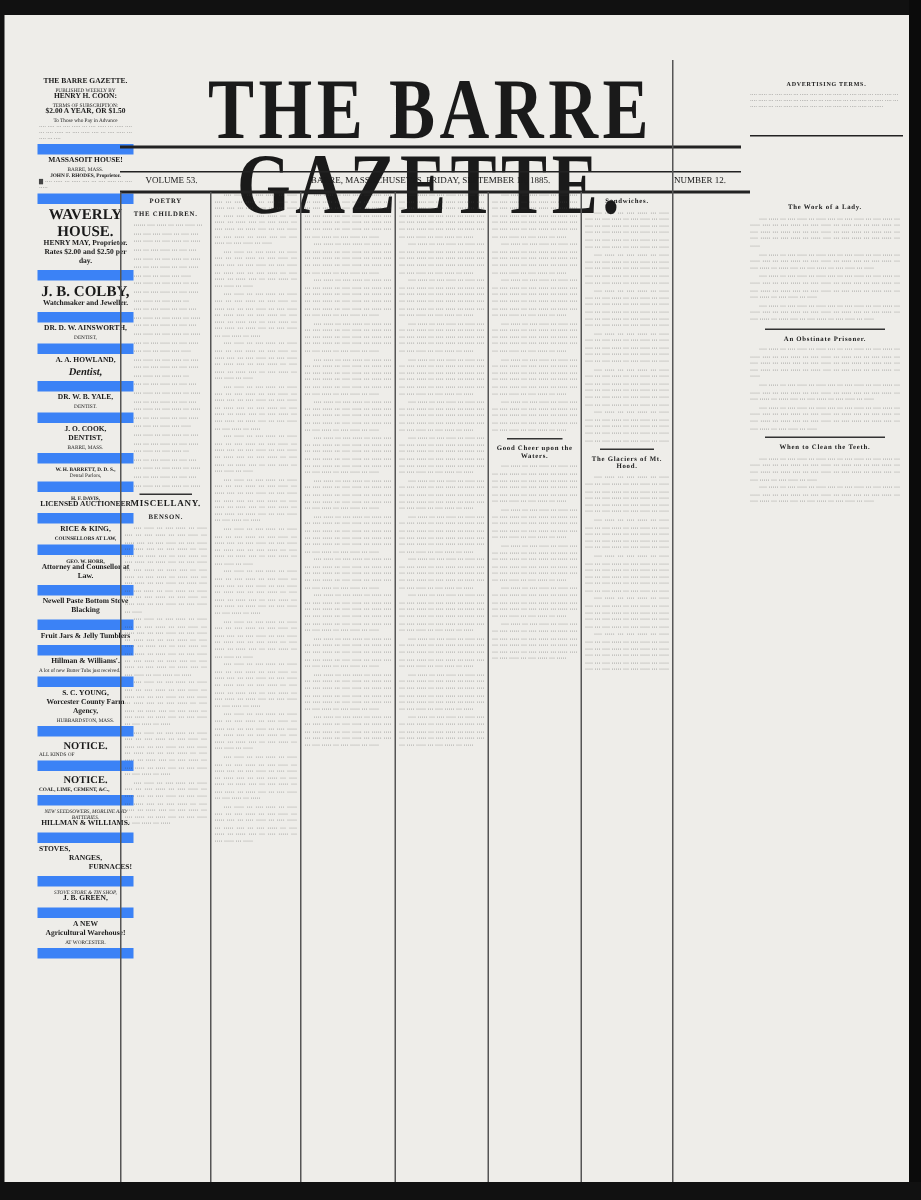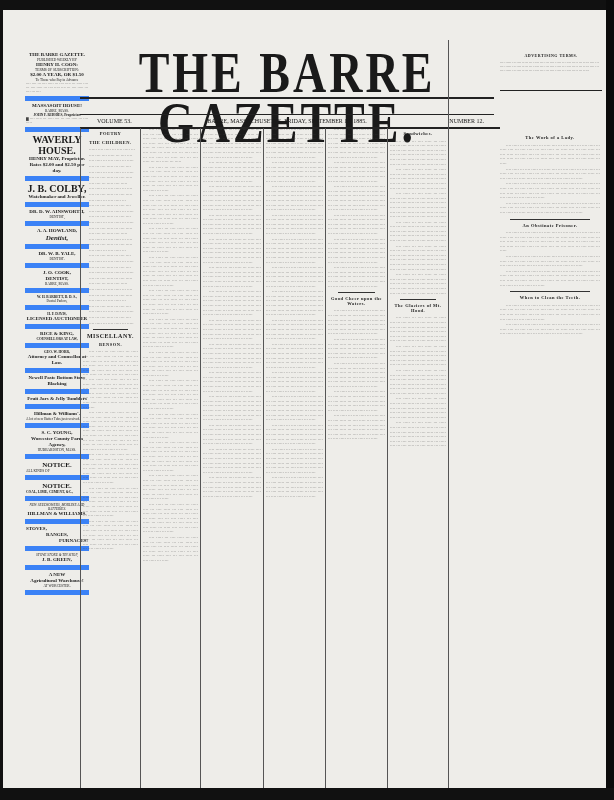--- a/index.html
+++ b/index.html
@@ -17,21 +17,21 @@
   .dateline{position:absolute;left:77px;top:106px;width:414px;height:12px;font-size:6px;}
   .dateline .l{position:absolute;left:17px;top:2px;}
   .dateline .c{position:absolute;left:0;right:0;text-align:center;top:2px;}
   .dateline .r{position:absolute;right:10px;top:2px;}
   .col{position:absolute;top:118px;font-size:4px;line-height:4.6px;text-align:justify;overflow:hidden;}
   .col p{margin:0 0 1px 0;text-indent:6px;}
   .colrule{position:absolute;top:118px;width:1px;height:665px;background:#555;}
   .heading{text-align:center;font-weight:bold;font-size:4.5px;margin:4px 0 3px;letter-spacing:0.5px;}
   .heading.big{font-size:6px;}
   .divider{height:1px;background:#333;margin:3px 10px;}
-  .ad{border-bottom:5px solid #3b82f6;padding:2px 1px;text-align:center;}
+  .ad{border-bottom:7px solid #3b82f6;padding:2px 1px;text-align:center;}
   .ad .t1{font-weight:bold;font-size:7px;line-height:8px;}
   .ad .t2{font-weight:bold;font-size:10px;line-height:11px;}
   .ad .t3{font-size:5px;font-weight:bold;line-height:6px;}
   .ad .sm{font-size:3.5px;line-height:4px;text-align:justify;}
   .leftcol{position:absolute;left:22px;top:40px;width:64px;font-size:4px;line-height:4.6px;}
   .rightbox{position:absolute;left:497px;top:40px;width:102px;font-size:3.5px;line-height:4px;}
   .filler{color:#444;}
 </style>
 </head>
 <body>

